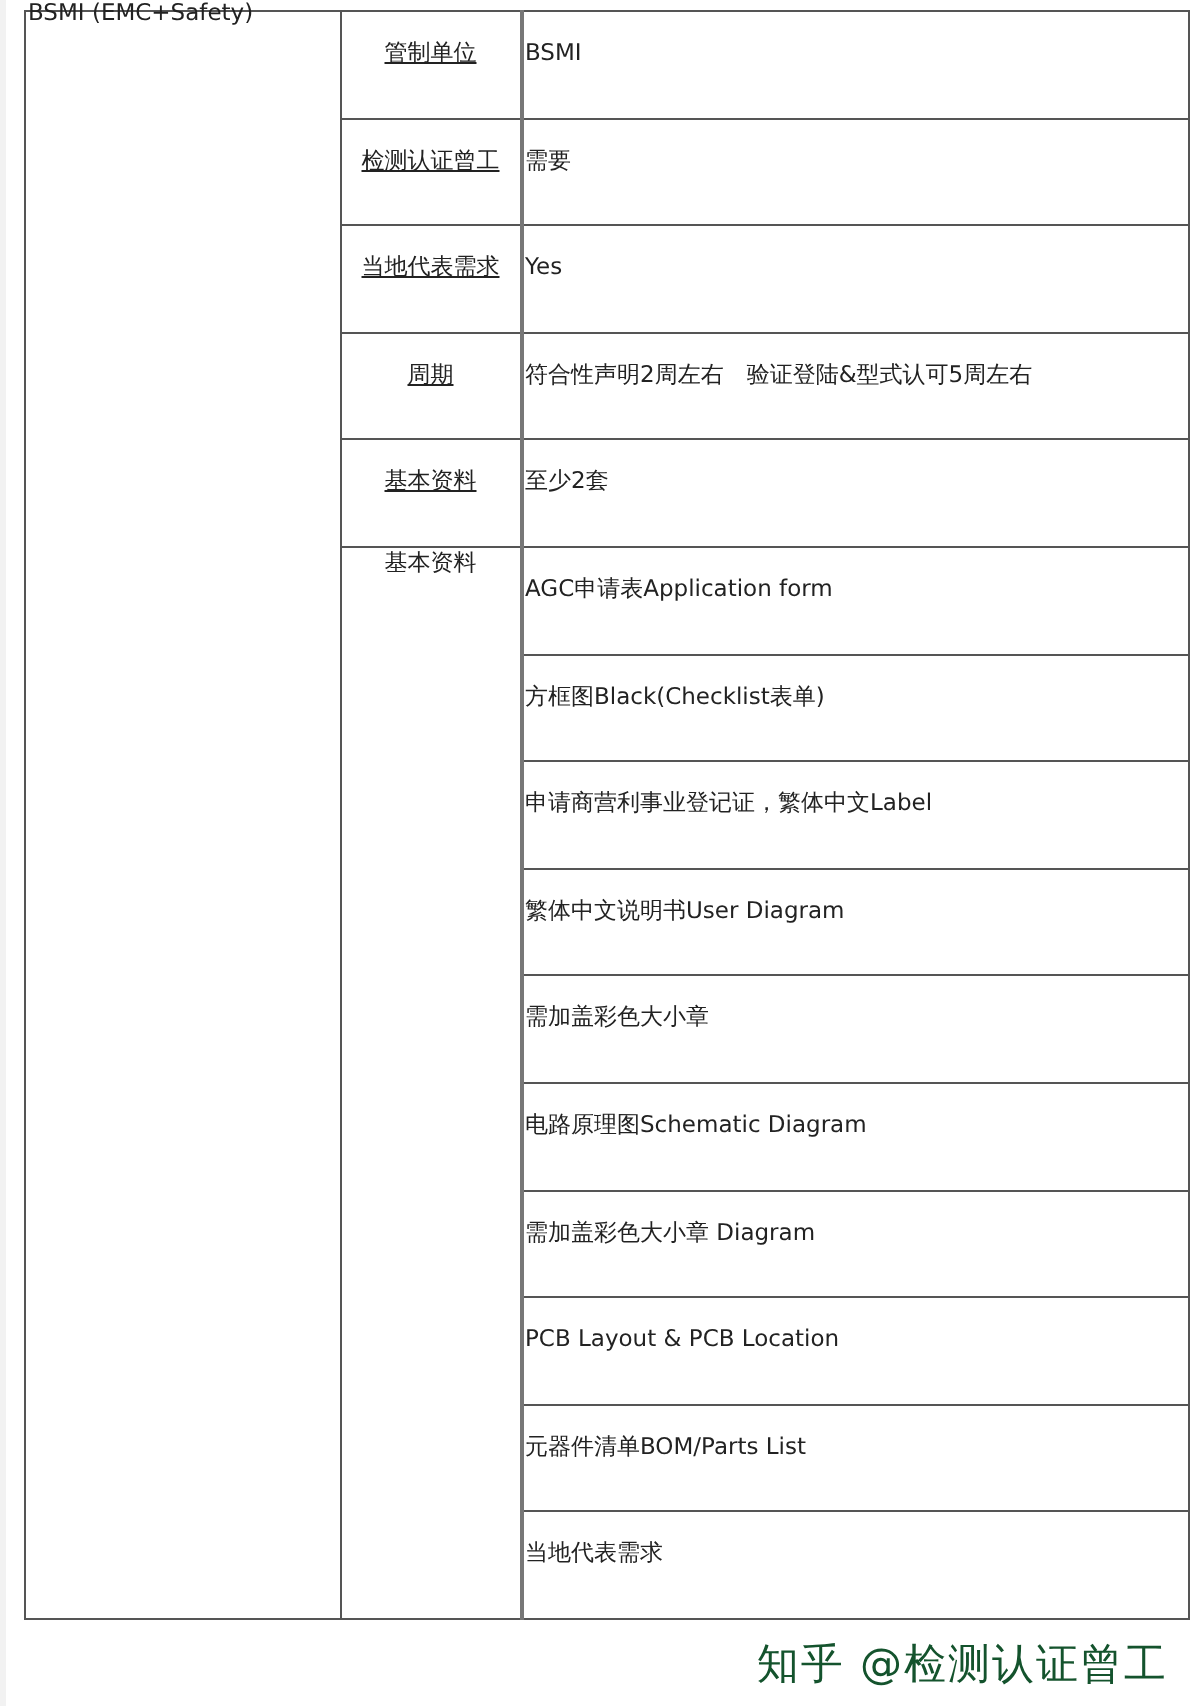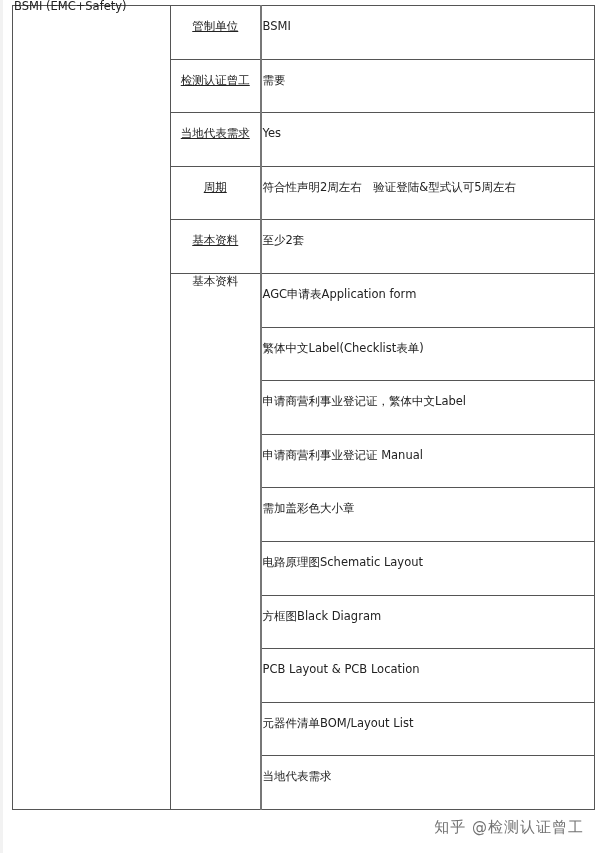--- a/index.html
+++ b/index.html
@@ -12,21 +12,21 @@
   col.c1 { width: 158px; } col.c2 { width: 90px; } col.c3 { width: 334px; }
   td.rowhead { text-align: center; }
   td.rowhead .lbl { display: block; padding-top: 13px; text-decoration: underline; }
   td.val .txt { display: block; padding-top: 13px; padding-left: 1px; white-space: nowrap; }
   td.val { border-left: 2px solid #777 !important; }
   tr.r { height: 53.6px; margin-left: 23px; }
   td.product { vertical-align: middle; }
   td.product .txt { display: block; margin-top: -7px; padding-left: 1px; }
   td.group { vertical-align: middle; text-align: center; }
   td.group .lbl { display: block; margin-top: 0px; }
-  .watermark { position: absolute; right: 16px; top: 818px; font-size: 15px; color: #737373; letter-spacing: 1px; }
+  .watermark { position: absolute; right: 16px; top: 818px; font-size: 21px; color: #14532d; letter-spacing: 1px; }
 </style>
 </head>
 <body>
 
 <div class="page-edge"></div>
 
 <table class="spec">
   <colgroup>
       <col class="c1">
       <col class="c2">
@@ -79,56 +79,56 @@
     <tr class="r">
       <td class="group" rowspan="10">
         <span class="lbl">基本资料</span>
       </td>
       <td class="val">
           <span class="txt">AGC申请表Application form</span>
         </td>
     </tr>
     <tr class="r">
       <td class="val">
-          <span class="txt">繁体中文Label(Checklist表单)</span>
+          <span class="txt">方框图Black(Checklist表单)</span>
         </td>
     </tr>
     <tr class="r">
       <td class="val">
           <span class="txt">申请商营利事业登记证，繁体中文Label</span>
         </td>
     </tr>
     <tr class="r">
       <td class="val">
-          <span class="txt">申请商营利事业登记证 Manual</span>
+          <span class="txt">繁体中文说明书User Diagram</span>
         </td>
     </tr>
     <tr class="r">
       <td class="val">
           <span class="txt">需加盖彩色大小章</span>
         </td>
     </tr>
     <tr class="r">
       <td class="val">
-          <span class="txt">电路原理图Schematic Layout</span>
+          <span class="txt">电路原理图Schematic Diagram</span>
         </td>
     </tr>
     <tr class="r">
       <td class="val">
-          <span class="txt">方框图Black Diagram</span>
+          <span class="txt">需加盖彩色大小章 Diagram</span>
         </td>
     </tr>
     <tr class="r">
       <td class="val">
           <span class="txt">PCB Layout &amp; PCB Location</span>
         </td>
     </tr>
     <tr class="r">
       <td class="val">
-          <span class="txt">元器件清单BOM/Layout List</span>
+          <span class="txt">元器件清单BOM/Parts List</span>
         </td>
     </tr>
     <tr class="r">
       <td class="val">
           <span class="txt">当地代表需求</span>
         </td>
     </tr>
   </tbody>
 </table>
 

